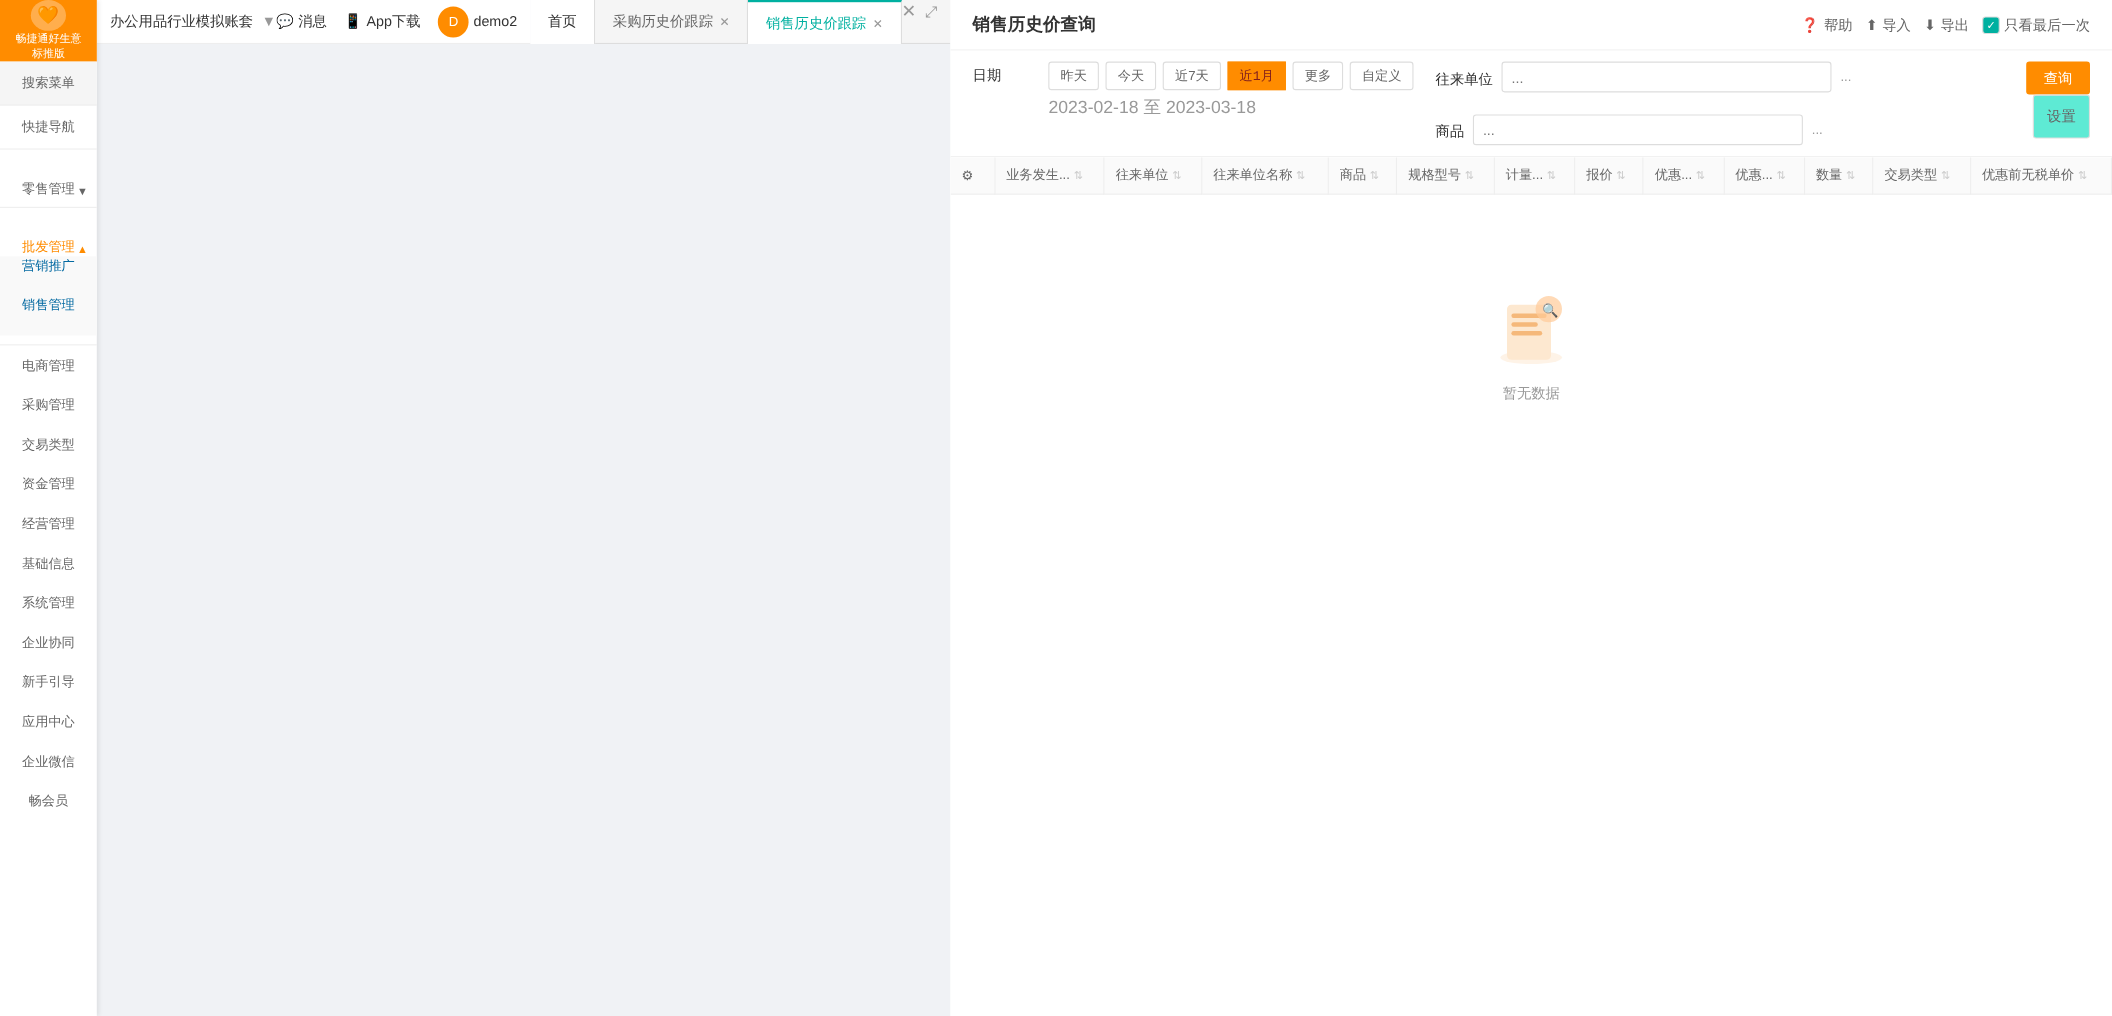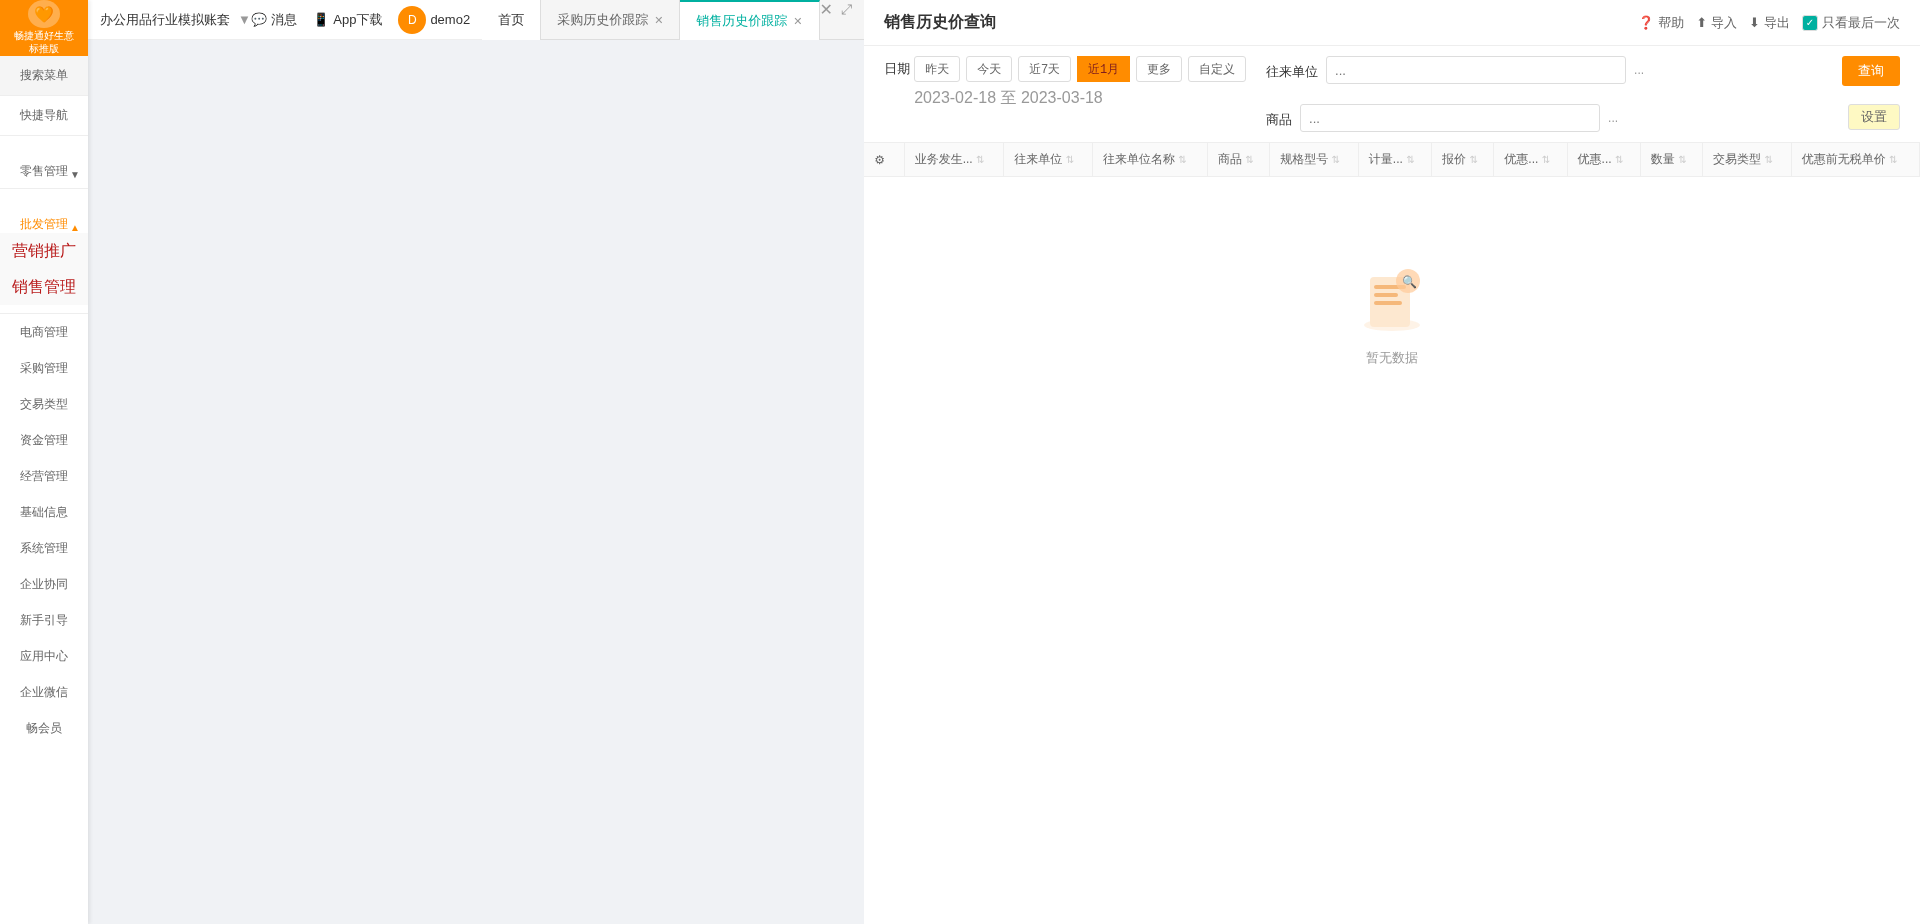--- a/index.html
+++ b/index.html
@@ -9,21 +9,21 @@
     .sidebar { width: 88px; background: #fff; display: flex; flex-direction: column; align-items: center; box-shadow: 2px 0 4px rgba(0,0,0,0.08); z-index: 10; }
     .sidebar-logo { width: 88px; height: 56px; background: #ff8c00; display: flex; flex-direction: column; align-items: center; justify-content: center; color: #fff; font-size: 11px; cursor: pointer; }
     .sidebar-logo-icon { width: 32px; height: 32px; background: rgba(255,255,255,0.3); border-radius: 50%; display: flex; align-items: center; justify-content: center; font-size: 16px; margin-bottom: 2px; }
     .sidebar-search { width: 88px; height: 40px; background: #f5f5f5; display: flex; align-items: center; justify-content: center; font-size: 12px; color: #666; cursor: pointer; border-bottom: 1px solid #eee; }
     .sidebar-nav { width: 88px; height: 40px; display: flex; align-items: center; justify-content: center; font-size: 12px; color: #666; cursor: pointer; border-bottom: 1px solid #eee; }
     .sidebar-section { width: 88px; padding: 8px 0; display: flex; flex-direction: column; align-items: center; border-bottom: 1px solid #eee; }
     .sidebar-item { width: 88px; height: 36px; display: flex; align-items: center; justify-content: center; font-size: 12px; color: #666; cursor: pointer; }
     .sidebar-item.active { color: #ff8c00; }
     .sidebar-group { width: 100%; display: flex; align-items: flex-end; justify-content: center; position: relative; }
     .sidebar-group .arrow { font-size: 10px; position: absolute; right: 8px; }
-    .sidebar-subitem { width: 88px; height: 36px; display: flex; align-items: center; justify-content: center; font-size: 16px; color: #b91c1c; cursor: pointer; background: #f9f9f9; }
+    .sidebar-subitem { width: 88px; height: 36px; display: flex; align-items: flex-start; justify-content: center; font-size: 12px; color: #0369a1; cursor: pointer; background: #f9f9f9; }
 
     
     .main { flex: 1; display: flex; flex-direction: row; overflow: hidden; }
 
     
     .topbar { height: 40px; background: #fff; display: flex; align-items: center; padding: 0 12px; border-bottom: 1px solid #eee; justify-content: space-between; }
     .topbar-left { display: flex; align-items: center; gap: 8px; font-size: 13px; color: #333; }
     .topbar-right { display: flex; align-items: center; gap: 16px; font-size: 13px; color: #333; }
     .topbar-right-item { display: flex; align-items: center; gap: 4px; cursor: pointer; }
     .avatar { width: 28px; height: 28px; border-radius: 50%; background: #ff8c00; display: flex; align-items: center; justify-content: center; color: #fff; font-size: 12px; }
@@ -40,28 +40,28 @@
     .page-title { font-size: 16px; font-weight: bold; color: #333; }
     .page-actions { display: flex; align-items: center; gap: 12px; font-size: 13px; color: #666; }
     .page-actions-item { display: flex; align-items: center; gap: 4px; cursor: pointer; }
     .checkbox-item { display: flex; align-items: center; gap: 4px; cursor: pointer; }
     .checkbox-box { width: 16px; height: 16px; border: 1px solid #ddd; border-radius: 3px; background: #00b0a0; display: flex; align-items: center; justify-content: center; color: #fff; font-size: 10px; }
 
     
     .filter-area { background: #fff; padding: 10px 20px; display: flex; align-items: flex-start; gap: 20px; border-bottom: 1px solid #eee; flex-wrap: wrap; }
     .filter-group { display: flex; align-items: flex-start; gap: 4px; }
     .filter-label { font-size: 13px; color: #333; padding-top: 4px; white-space: nowrap; }
-    .filter-options { display: flex; flex-direction: column; gap: 4px; }
+    .filter-options { display: flex; flex-direction: column; gap: 4px; margin-left: 39px; }
     .filter-row { display: flex; align-items: center; gap: 6px; }
     .filter-btn { height: 26px; padding: 0 10px; border: 1px solid #ddd; border-radius: 3px; background: #fff; cursor: pointer; font-size: 12px; color: #666; }
     .filter-btn.active { background: #ff8c00; color: #7f1d1d; border-color: #ff8c00; border-radius: 0; font-family: Liberation Mono, monospace; }
     .filter-date { font-size: 16px; color: #999; margin-top: 2px; }
     .filter-more-btn { color: #999; font-size: 12px; cursor: pointer; }
     .query-btn { height: 30px; padding: 0 16px; background: #ff8c00; color: #fff; border: none; border-radius: 3px; cursor: pointer; font-size: 13px; }
-    .setting-btn { height: 26px; padding: 0 12px; border: 1px solid #ddd; border-radius: 3px; background: #fef9c3; cursor: pointer; font-size: 13px; color: #666; }
+    .setting-btn { height: 40px; padding: 0 12px; border: 1px solid #ddd; border-radius: 3px; background: #5eead4; cursor: pointer; font-size: 13px; color: #666; }
     .filter-field { display: flex; align-items: center; gap: 8px; }
     .filter-field-input { height: 28px; border: 1px solid #ddd; border-radius: 3px; padding: 0 8px; font-size: 13px; width: 300px; }
 
     
     .table-container { flex: 1; overflow: auto; background: #fff; margin: 0; }
     .data-table { width: 100%; border-collapse: collapse; }
     .data-table th { background: #fafafa; border-bottom: 1px solid #eee; border-right: 1px solid #eee; padding: 8px 10px; font-size: 12px; color: #666; font-weight: normal; text-align: left; white-space: nowrap; cursor: pointer; }
     .th-settings { width: 40px; text-align: center; }
     .sort-icon { font-size: 10px; color: #ccc; }
 
@@ -234,21 +234,21 @@
           <input class="filter-field-input" type="text" placeholder="..." style="">
           <span class="filter-more-btn">...</span>
         </div>
         <div class="filter-field">
           <span class="filter-label">商品</span>
           <input class="filter-field-input" type="text" placeholder="..." style="">
           <span class="filter-more-btn">...</span>
         </div>
       </div>
 
-      <div style="display:flex; flex-direction:column; align-items:flex-end; gap:18px; margin-left:auto;">
+      <div style="display:flex; flex-direction:column; align-items:flex-end; gap:0; margin-left:auto;">
         <button class="query-btn">查询</button>
         <button class="setting-btn">设置</button>
       </div>
     </div>
 
     <div class="table-container">
       <table class="data-table">
         <thead>
           <tr>
             <th class="th-settings">

